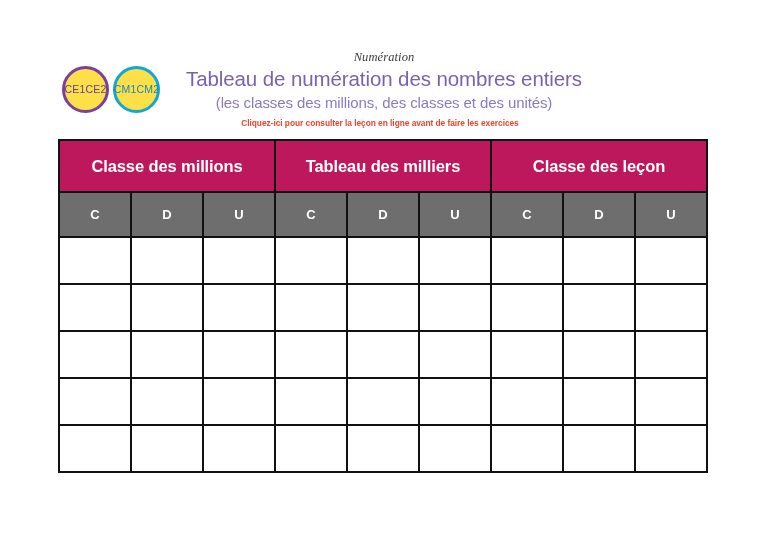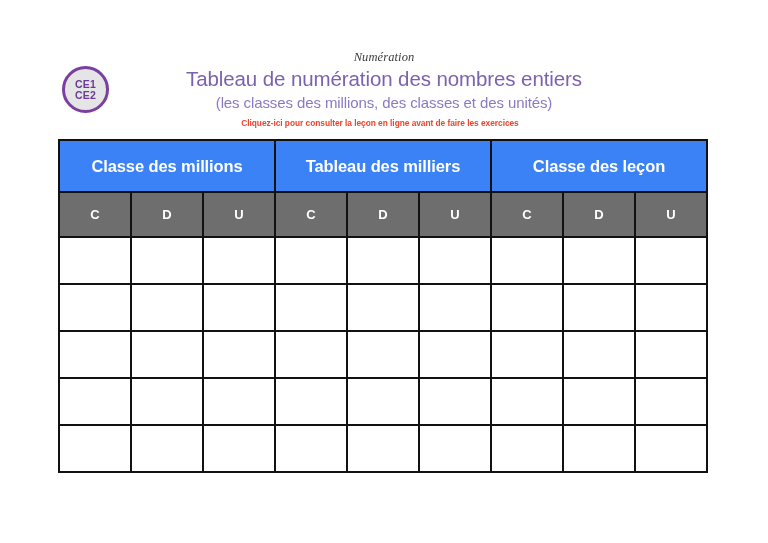--- a/index.html
+++ b/index.html
@@ -35,28 +35,27 @@
     left: 62px;
     top: 66px;
     display: flex;
     align-items: center;
   }
 
   .badge {
     width: 47px;
     height: 47px;
     border-radius: 50%;
-    background: #e5e5e5;
+    background: #fde047;
     box-sizing: border-box;
     display: flex;
-    flex-direction: column;
     align-items: center;
     justify-content: center;
     line-height: 1.02;
-    font-weight: bold;
+    font-weight: normal;
     font-size: 10.5px;
     letter-spacing: 0.2px;
   }
   .badge-ce {
     border: 3px solid #7b3fa0;
     color: #6a3a96;
     margin-right: 4px;
   }
   .badge-cm {
     border: 3px solid #12a5d8;
@@ -120,21 +119,21 @@
 
   table.num-table td {
     border: 2px solid #111111;
     padding: 0;
     text-align: center;
     vertical-align: middle;
     box-sizing: border-box;
   }
 
   .class-head {
-    background: #3b82f6;
+    background: #be185d;
     color: #ffffff;
     font-size: 16.5px;
     font-weight: bold;
     height: 52px;
     letter-spacing: -0.1px;
   }
 
   .unit-head {
     background: #6e6e6e;
     color: #ffffff;
@@ -153,20 +152,24 @@
 <body>
 
 <div class="page">
 
   <div class="header">
 
     <div class="badges">
       <div class="badge badge-ce">
         <span>CE1</span>
         <span>CE2</span>
+      </div>
+      <div class="badge badge-cm">
+        <span>CM1</span>
+        <span>CM2</span>
       </div>
     </div>
 
     <div class="titles">
       <p class="eyebrow">Numération</p>
       <h1 class="main-title">Tableau de numération des nombres entiers</h1>
       <p class="sub-title">(les classes des millions, des classes et des unités)</p>
       <p class="link-line">Cliquez-ici pour consulter la leçon en ligne avant de faire les exercices</p>
     </div>
 

